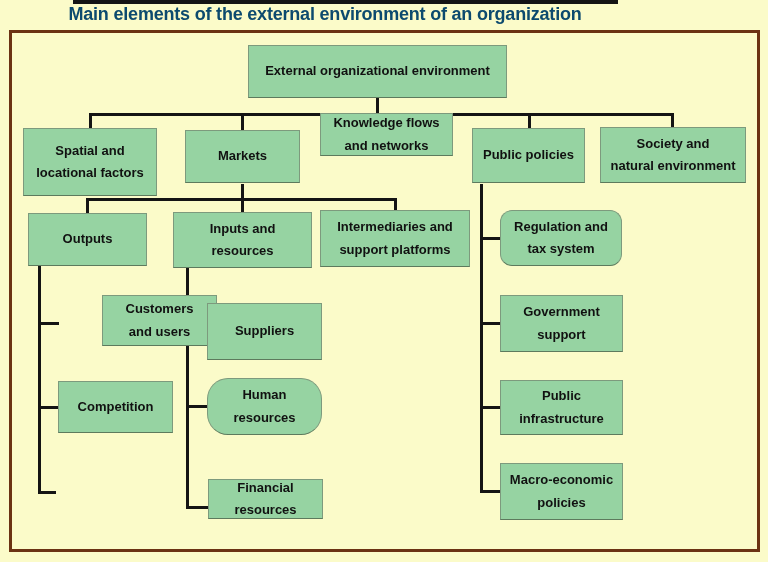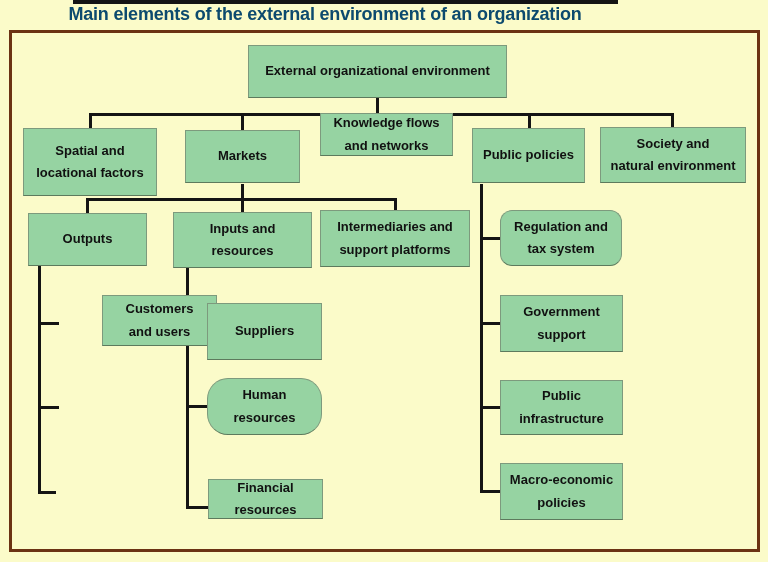--- a/index.html
+++ b/index.html
@@ -115,20 +115,21 @@
 natural environment</div>
 
   <div class="node n-outputs">Outputs</div>
   <div class="node n-inputs">Inputs and
 resources</div>
   <div class="node n-intermediaries">Intermediaries and
 support platforms</div>
 
   <div class="node n-customers">Customers
 and users</div>
+  <div class="node n-competition">Competition</div>
 
   <div class="node n-suppliers">Suppliers</div>
   <div class="node n-human">Human
 resources</div>
   <div class="node n-financial">Financial
 resources</div>
 
   <div class="node n-regulation">Regulation and
 tax system</div>
   <div class="node n-government">Government

